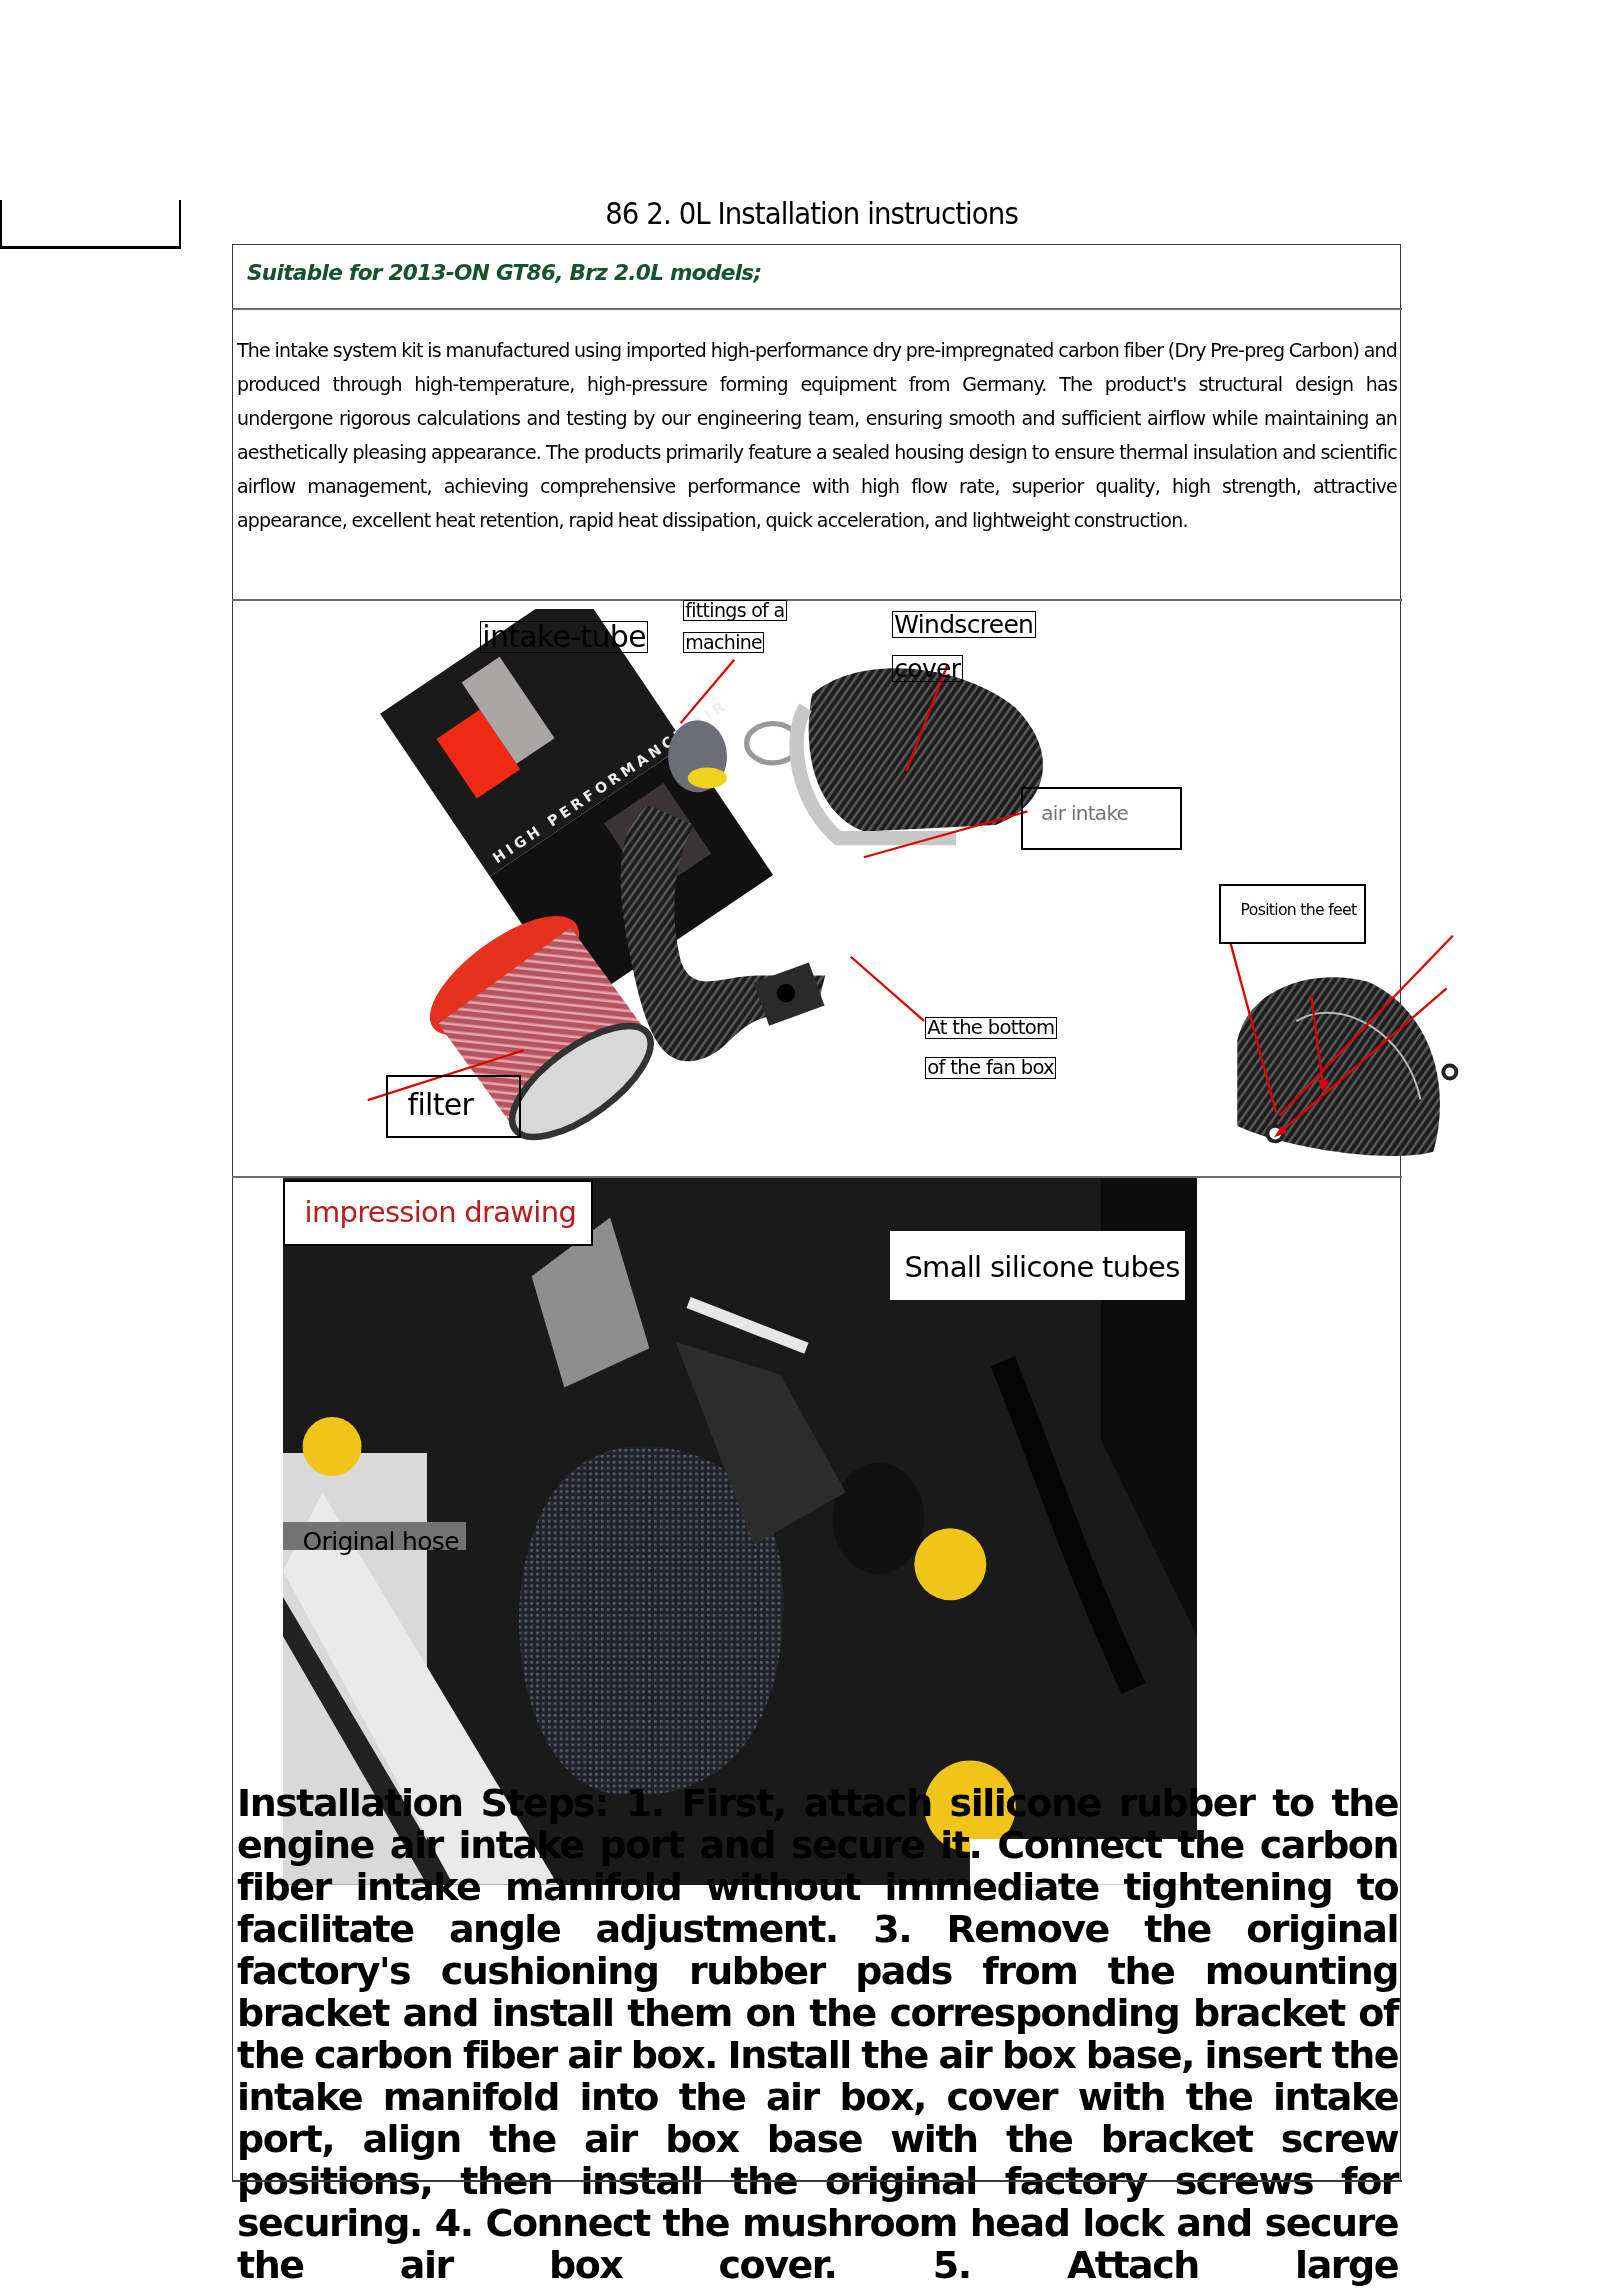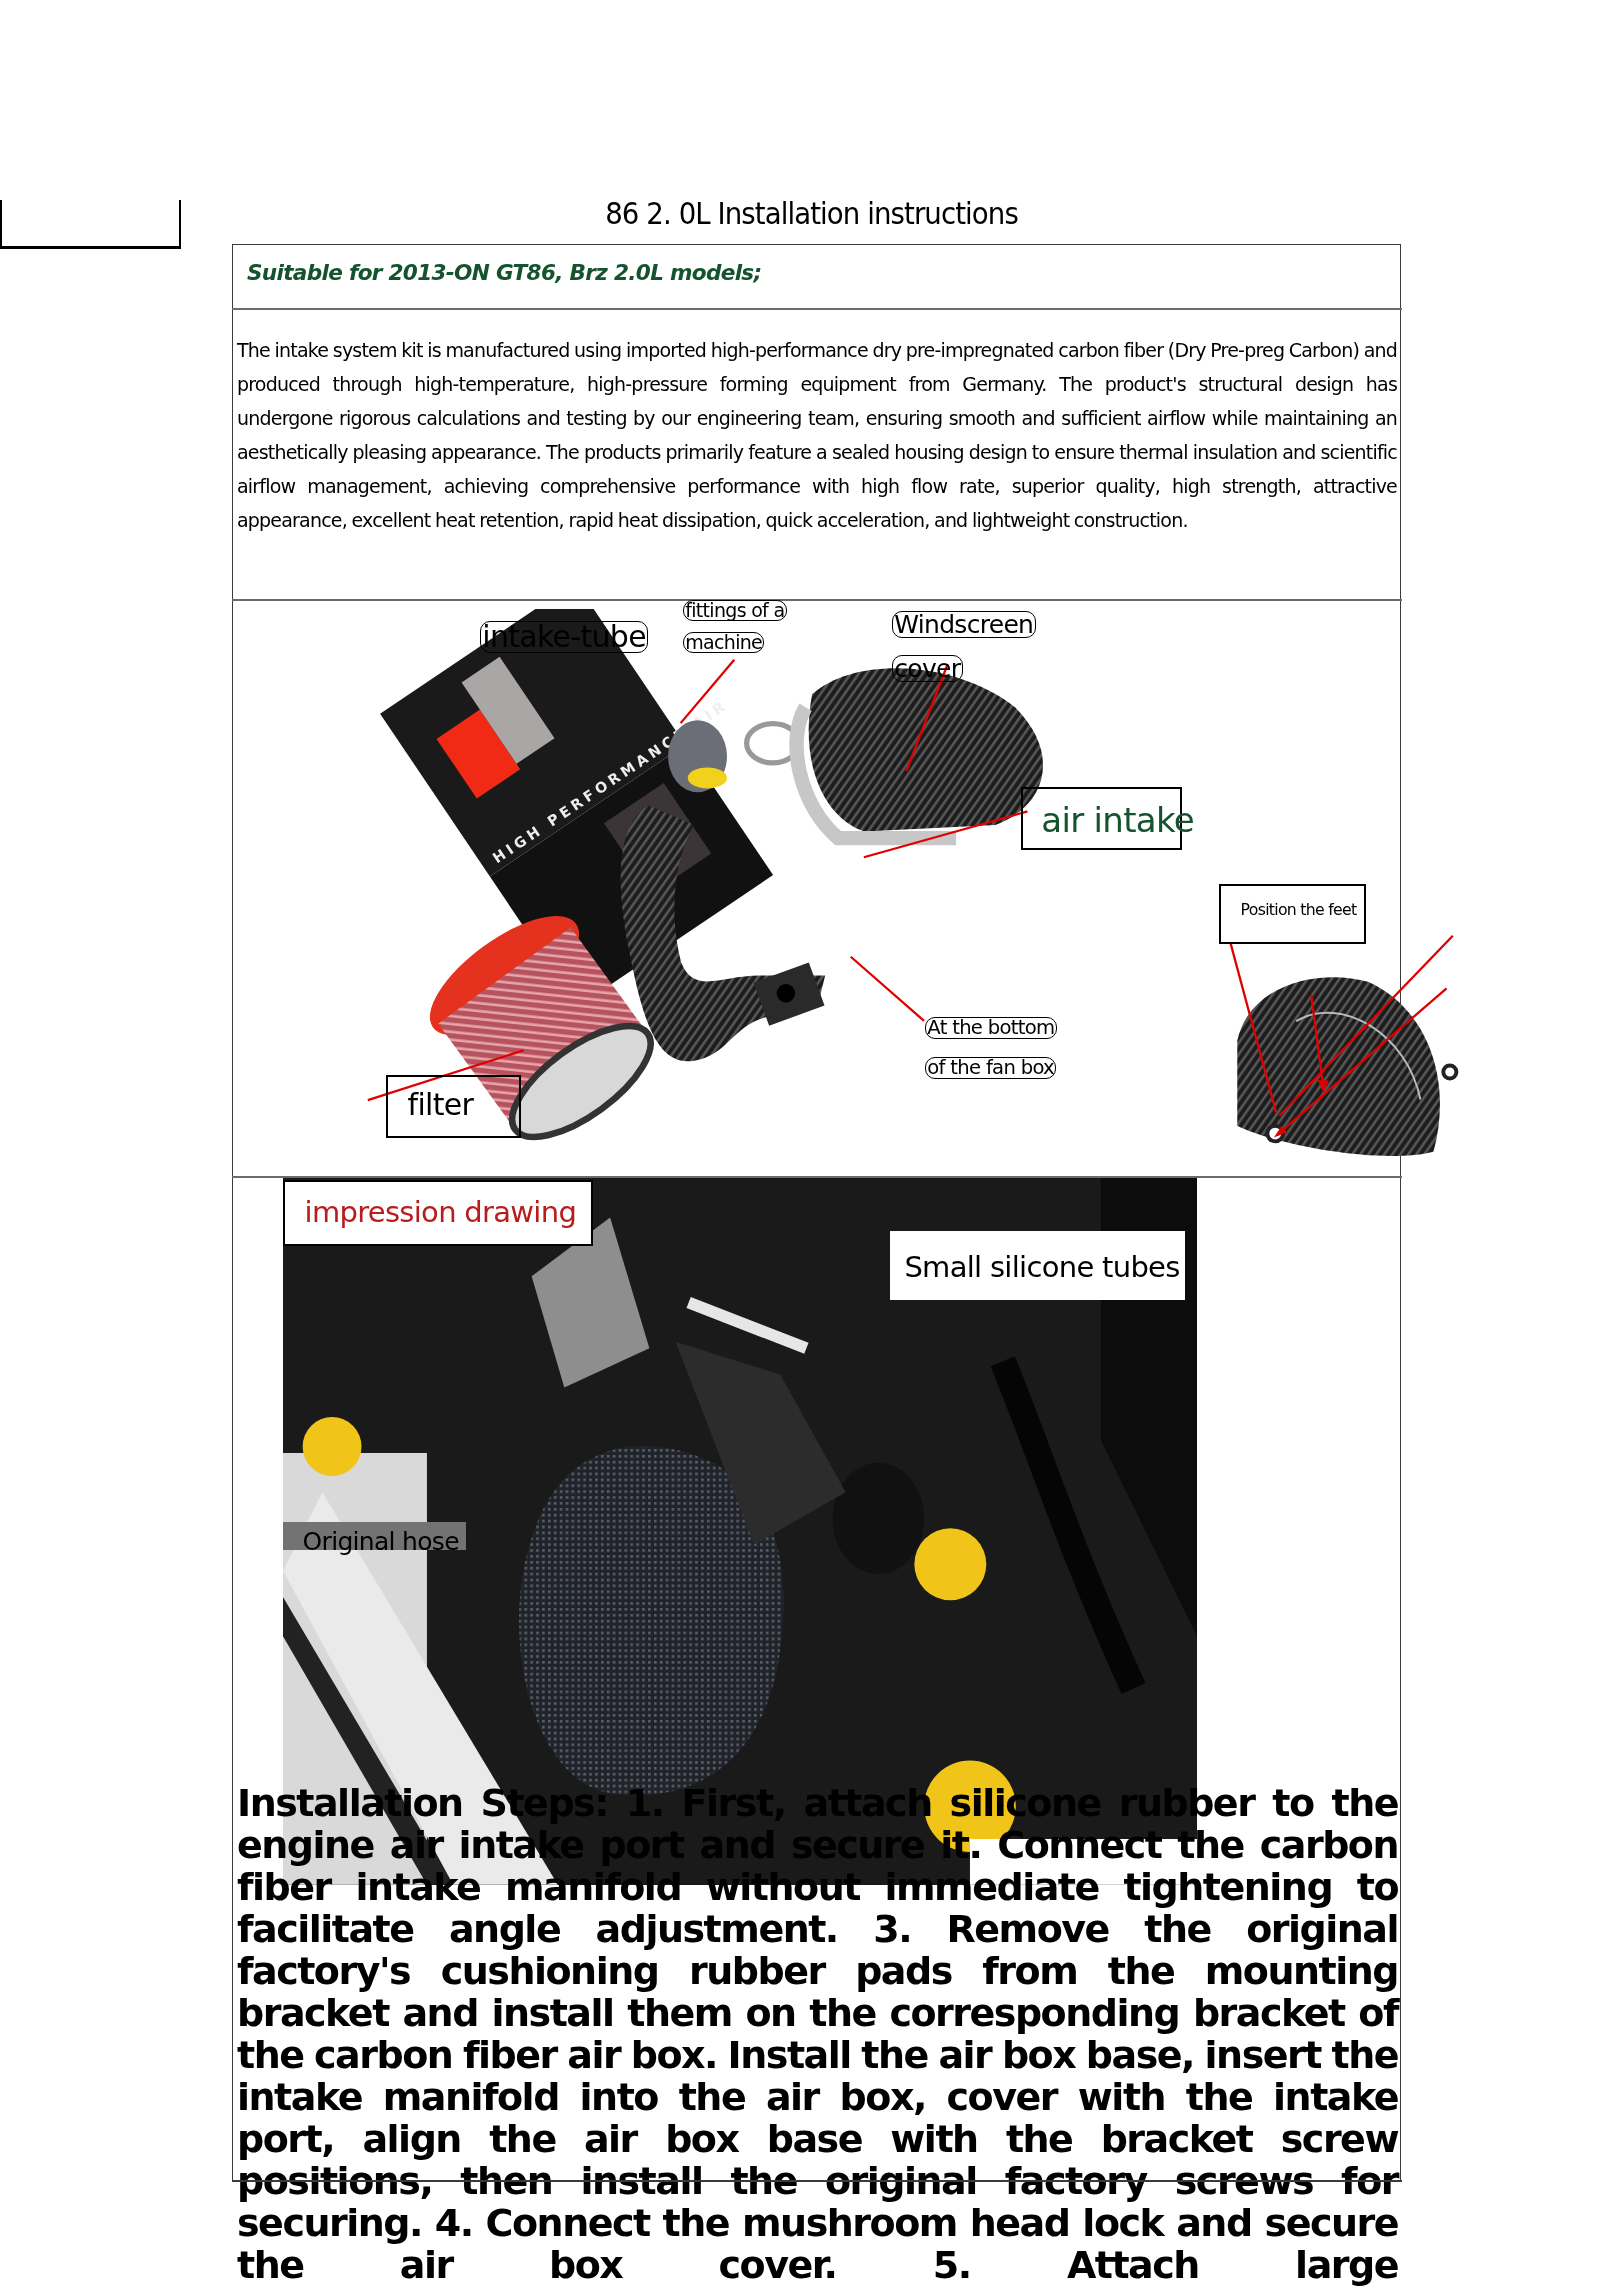--- a/index.html
+++ b/index.html
@@ -21,21 +21,21 @@
 
   .intro { position: absolute; left: 237px; top: 333px; width: 1160px; font-size: 19px;
     line-height: 34px; text-align: justify; text-align-last: left; letter-spacing: -0.8px;
     font-weight: normal; word-spacing: -0.7px; }
 
   
   .product-photo { position: absolute; left: 367px; top: 609px; width: 864px; height: 563px; }
   .side-photo { position: absolute; left: 1224px; top: 936px; width: 262px; height: 242px; }
 
   .lbl { position: absolute; background: rgba(255,255,255,0.0); font-size: 26px; line-height: 1;
-         letter-spacing: -0.7px; white-space: nowrap; border-radius: 10px; }
+         letter-spacing: -0.7px; white-space: nowrap; }
   .lbl-boxed { border: 1.3px solid #000; padding: 0 1.3px; }
   .lbl-framed { position: absolute; border: 2px solid #000; background: #fff; }
 
   
   .engine-photo { position: absolute; left: 283px; top: 1178px; width: 914px; height: 707px;
     overflow: hidden; background: #121212; }
 
   .steps { position: absolute; left: 237px; top: 1782px; width: 1161px; font-size: 38px;
     line-height: 42px; text-align: justify; text-align-last: justify; letter-spacing: -1.5px;
     font-weight: bold; word-spacing: -1.3px; color: #000; }
@@ -124,21 +124,21 @@
     <line x1="2220" y1="1430" x2="1955" y2="1705"></line>
   </g>
 </svg>
 
 <div class="lbl lbl-boxed" style="left:480px;top:621px;font-size:30px">intake-tube</div>
 <div class="lbl lbl-boxed" style="left:683px;top:600px;font-size:19px">fittings  of  a</div>
 <div class="lbl lbl-boxed" style="left:683px;top:632px;font-size:19px">machine</div>
 <div class="lbl lbl-boxed" style="left:892px;top:611px;font-size:25px">Windscreen</div>
 <div class="lbl lbl-boxed" style="left:892px;top:655px;font-size:25px">cover</div>
 <div class="lbl-framed" style="left:1021px;top:787px;width:157px;height:59px;background:transparent">
-  <div class="lbl" style="left:18.3px;top:14.4px;font-size:34px;color:#14532d">air intake</div>
+  <div class="lbl" style="left:18.3px;top:14.4px;font-size:20px;color:#737373">air intake</div>
 </div>
 <div class="lbl-framed" style="left:1219px;top:884px;width:143px;height:56px">
   <div class="lbl" style="left:19.6px;top:16.4px;font-size:15.7px">Position the feet</div>
 </div>
 <div class="lbl lbl-boxed" style="left:925px;top:1017px;font-size:19.6px">At  the  bottom</div>
 <div class="lbl lbl-boxed" style="left:925px;top:1057px;font-size:19.6px">of the fan box</div>
 <div class="lbl-framed" style="left:386px;top:1075px;width:131px;height:59px;background:transparent">
   <div class="lbl" style="left:19.6px;top:13px;font-size:30px">filter</div>
 </div>
 

